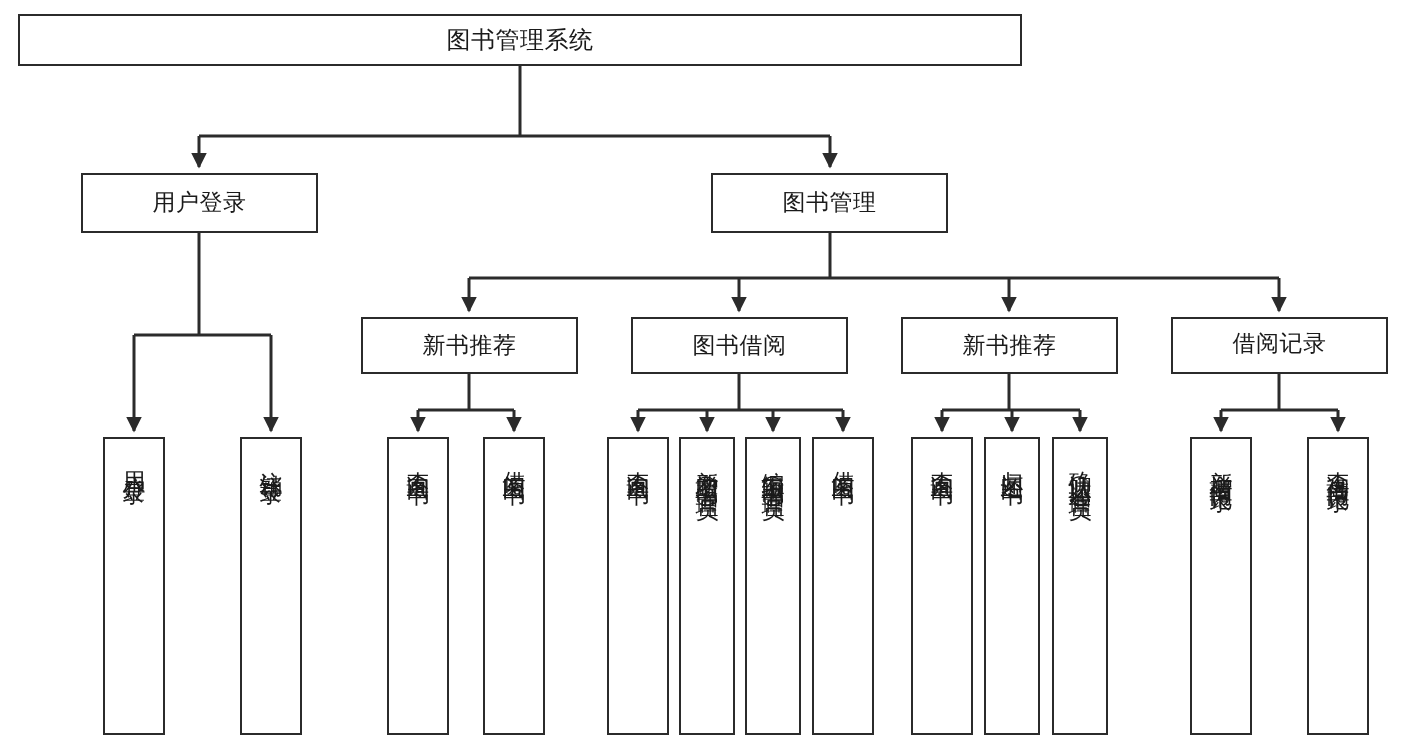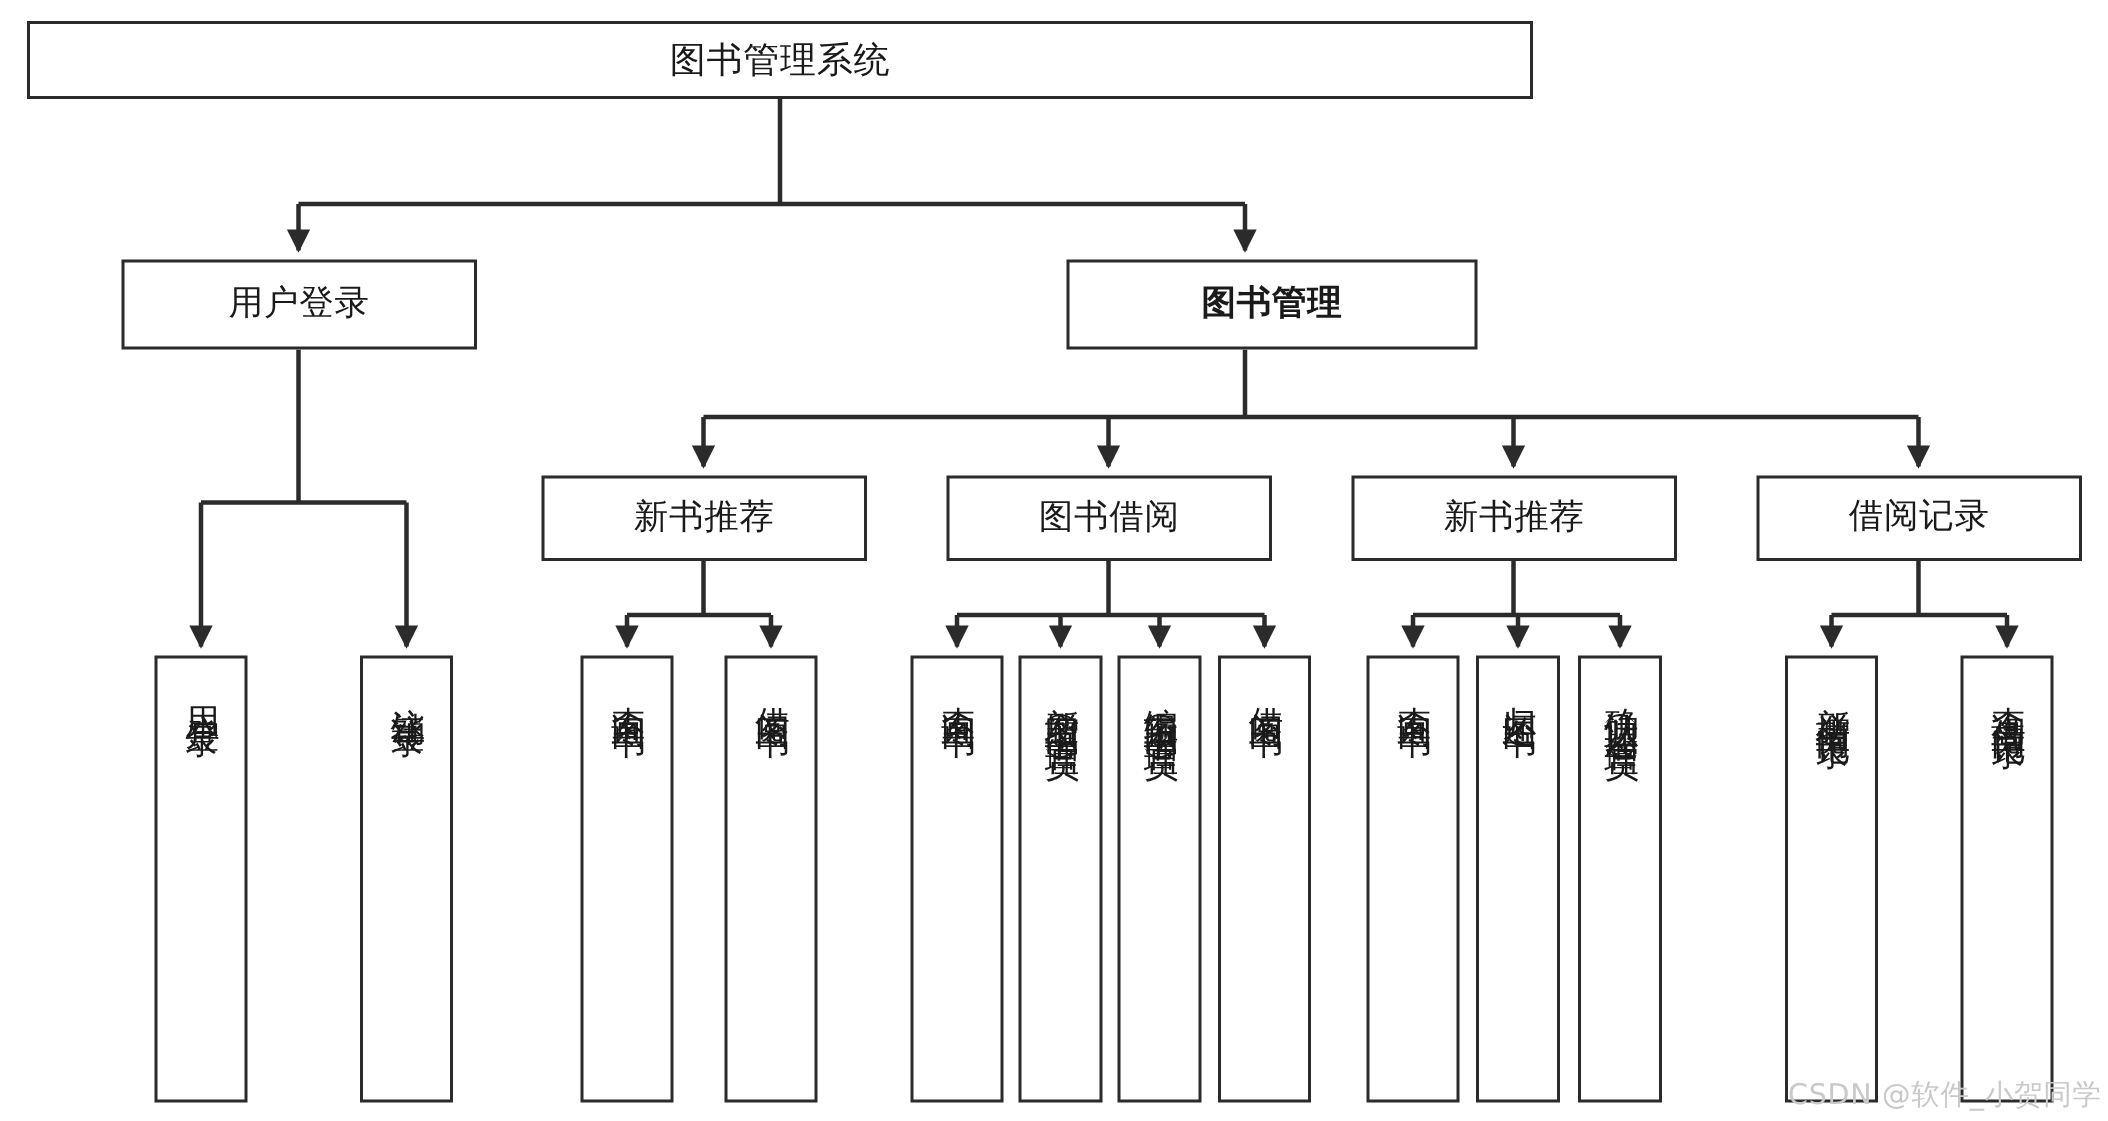--- a/index.html
+++ b/index.html
@@ -126,21 +126,21 @@
     </g>
   </svg>
 
   <div class="node horiz root" style="left:18px; top:14px; width:1004px; height:52px;">
     <span class="label">图书管理系统</span>
   </div>
 
   <div class="node horiz" style="left:81px; top:173px; width:237px; height:60px;">
     <span class="label">用户登录</span>
   </div>
-  <div class="node horiz" style="left:711px; top:173px; width:274px; height:60px;font-weight:bold;">
+  <div class="node horiz" style="left:711px; top:173px; width:237px; height:60px;">
     <span class="label">图书管理</span>
   </div>
 
   <div class="node horiz" style="left:631px; top:317px; width:217px; height:57px;">
     <span class="label">图书借阅</span>
   </div>
   <div class="node horiz" style="left:361px; top:317px; width:217px; height:57px;">
     <span class="label">新书推荐</span>
   </div>
   <div class="node horiz" style="left:901px; top:317px; width:217px; height:57px;">
@@ -187,15 +187,14 @@
     <span class="label">确认归还（管理员）</span>
   </div>
 
   <div class="node vert" style="left:1190px; top:437px; width:62px; height:298px;">
     <span class="label">新增借阅记录</span>
   </div>
   <div class="node vert" style="left:1307px; top:437px; width:62px; height:298px;">
     <span class="label">查询借阅记录</span>
   </div>
 
-  <div class="watermark" style="left:1192px; top:717px;">CSDN @软件_小贺同学</div>
 
 </div>
 
 </body></html>

